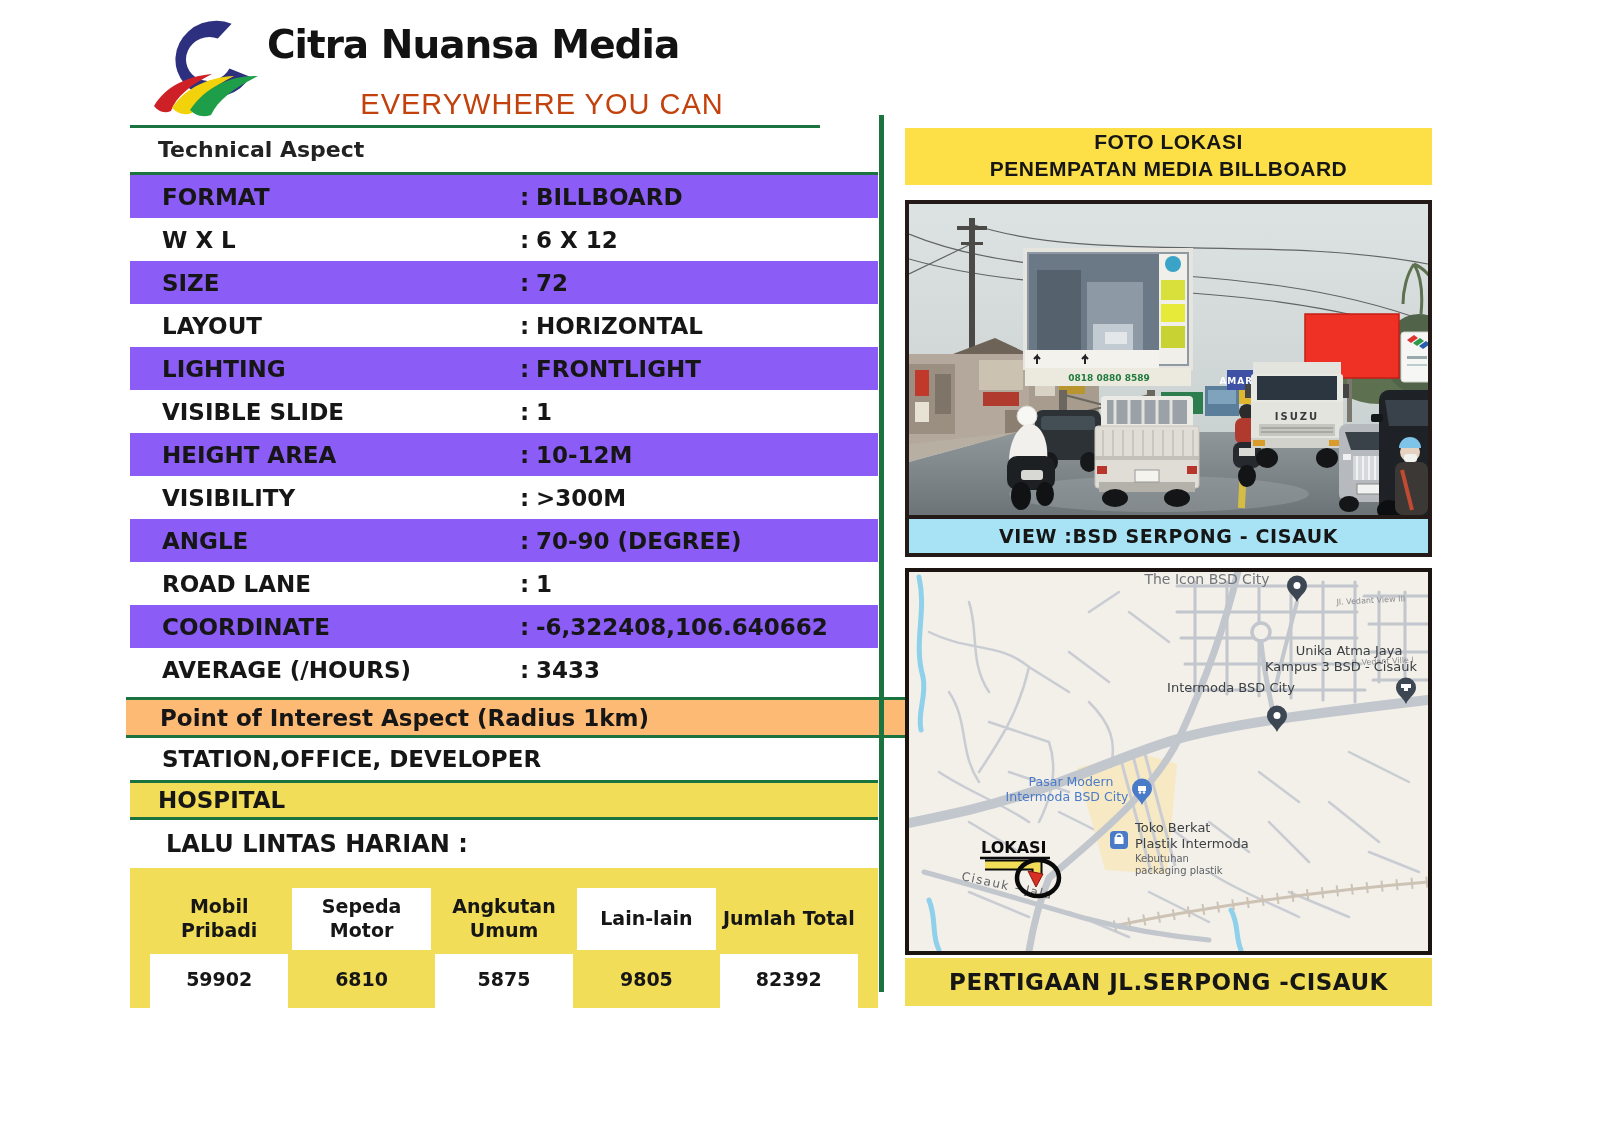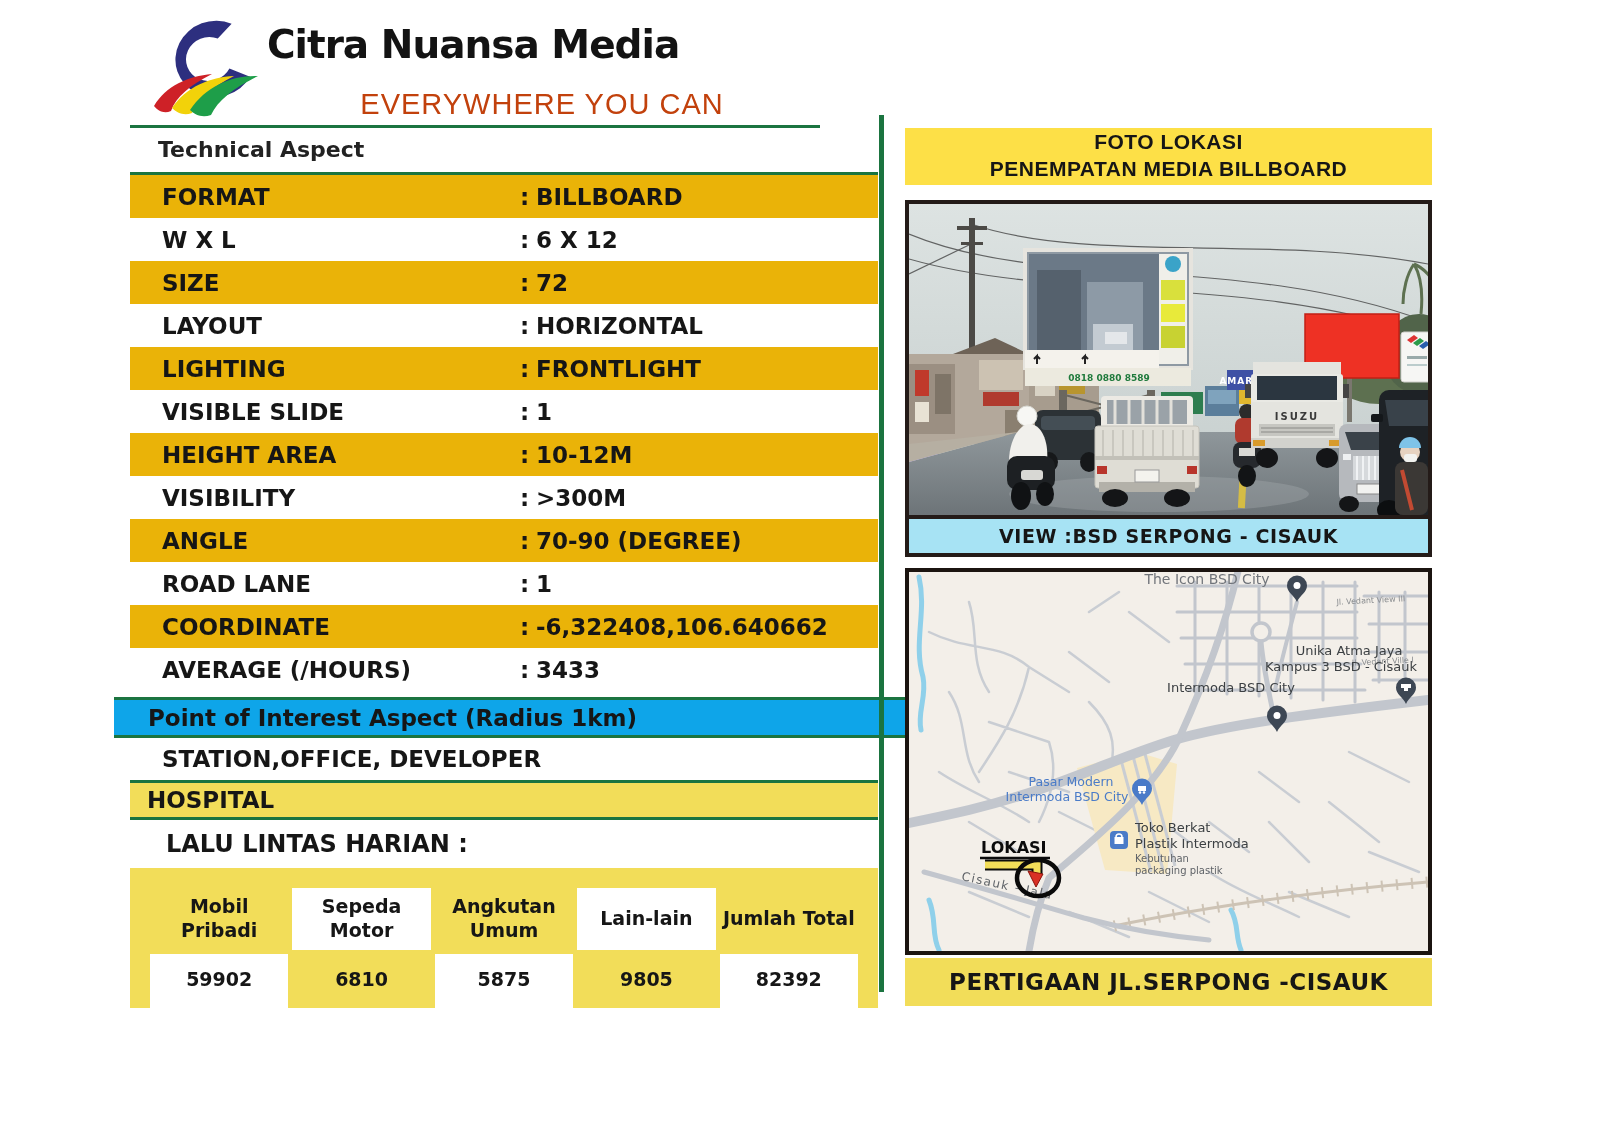--- a/index.html
+++ b/index.html
@@ -13,34 +13,34 @@
   .brand-tagline{position:absolute;left:268px;top:88px;width:548px;text-align:center;font-size:29px;
                  font-weight:400;letter-spacing:1px;color:#c2410c;font-family:"Liberation Sans",sans-serif;}
   .hr-green{position:absolute;background:#1B7440;}
   .hr-top{left:130px;top:125px;width:690px;height:3px;}
   .hr-under-tech{left:130px;top:172px;width:748px;height:3px;}
   .tech-title{position:absolute;left:158px;top:137px;font-size:22px;font-weight:700;color:#222;}
 
   
   .spec{position:absolute;left:130px;top:175px;width:748px;}
   .spec-row{position:relative;height:43px;display:flex;align-items:center;}
-  .spec-row.y{background:#eab308;}
+  .spec-row.y{background:#8b5cf6;}
   .spec-row .lbl{margin-left:32px;font-size:23px;font-weight:700;}
   .spec-row .colon{position:absolute;left:390px;font-size:23px;font-weight:700;}
   .spec-row .val{position:absolute;left:406px;font-size:23px;font-weight:700;white-space:nowrap;text-align:right;}
 
-  .poi-header{position:absolute;left:114px;top:697px;width:868px;height:35px;background:#0ea5e9;
+  .poi-header{position:absolute;left:126px;top:697px;width:868px;height:35px;background:#fdba74;
               border-top:3px solid #1B7440;border-bottom:3px solid #1B7440;
               display:flex;align-items:center;}
   .poi-header span{margin-left:34px;font-size:23px;font-weight:700;}
   .poi-row1{position:absolute;left:130px;top:738px;width:748px;height:42px;display:flex;align-items:center;}
   .poi-row1 span{margin-left:32px;font-size:23px;font-weight:700;}
   .poi-row2{position:absolute;left:130px;top:780px;width:748px;height:34px;background:#F2DD59;
             border-top:3px solid #1B7440;border-bottom:3px solid #1B7440;display:flex;align-items:center;}
-  .poi-row2 span{margin-left:17px;font-size:23px;font-weight:700;}
+  .poi-row2 span{margin-left:28px;font-size:23px;font-weight:700;}
   .traffic-title{position:absolute;left:130px;top:821px;width:748px;height:45px;display:flex;align-items:center;}
   .traffic-title span{margin-left:36px;font-size:24px;font-weight:700;}
 
   
   .traffic{position:absolute;left:130px;top:868px;width:748px;height:140px;background:#F2DD59;
            box-sizing:border-box;padding:20px;display:grid;grid-template-columns:repeat(5,1fr);
            grid-template-rows:62px 70px;grid-auto-flow:column;gap:4px;}
   .tcell{display:flex;align-items:center;justify-content:center;text-align:center;
          font-size:19px;font-weight:700;line-height:1.25;}
   .tcell.white{background:#ffffff;}

